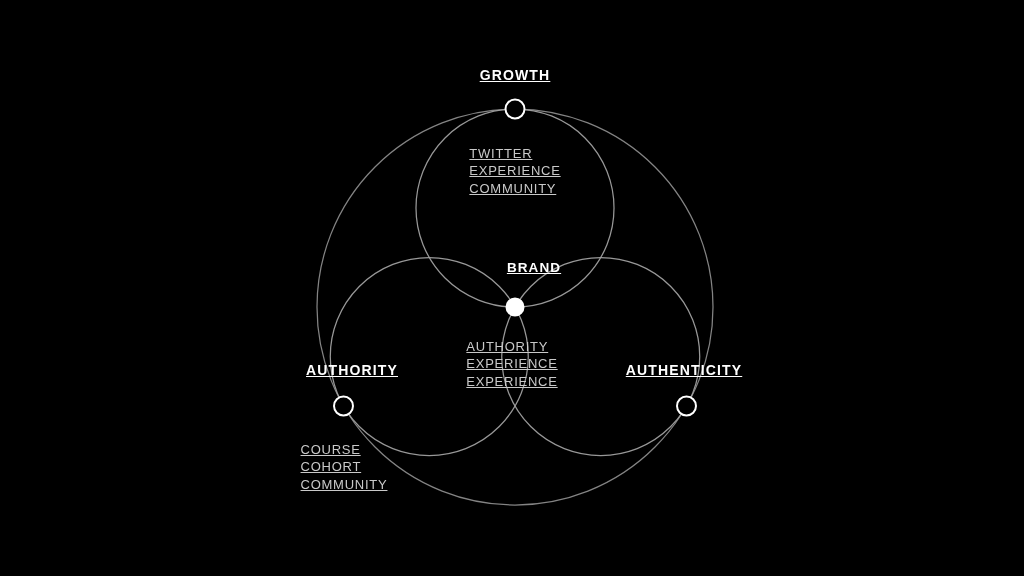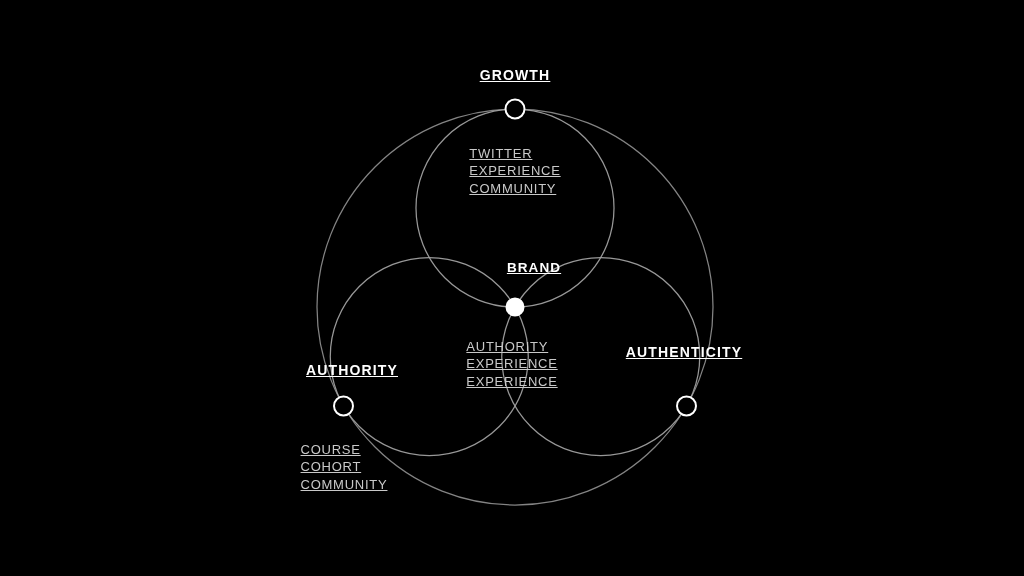--- a/index.html
+++ b/index.html
@@ -97,15 +97,15 @@
     <div>EXPERIENCE</div>
   </div>
 
   <div class="lbl pillar-title" style="left:352px; top:363px;">AUTHORITY</div>
   <div class="lbl item-list" style="left:344px; top:441px;">
     <div>COURSE</div>
     <div>COHORT</div>
     <div>COMMUNITY</div>
   </div>
 
-  <div class="lbl pillar-title" style="left:684px; top:345px;">AUTHENTICITY</div>
+  <div class="lbl pillar-title" style="left:684px; top:363px;">AUTHENTICITY</div>
 
 </div>
 
 </body></html>

